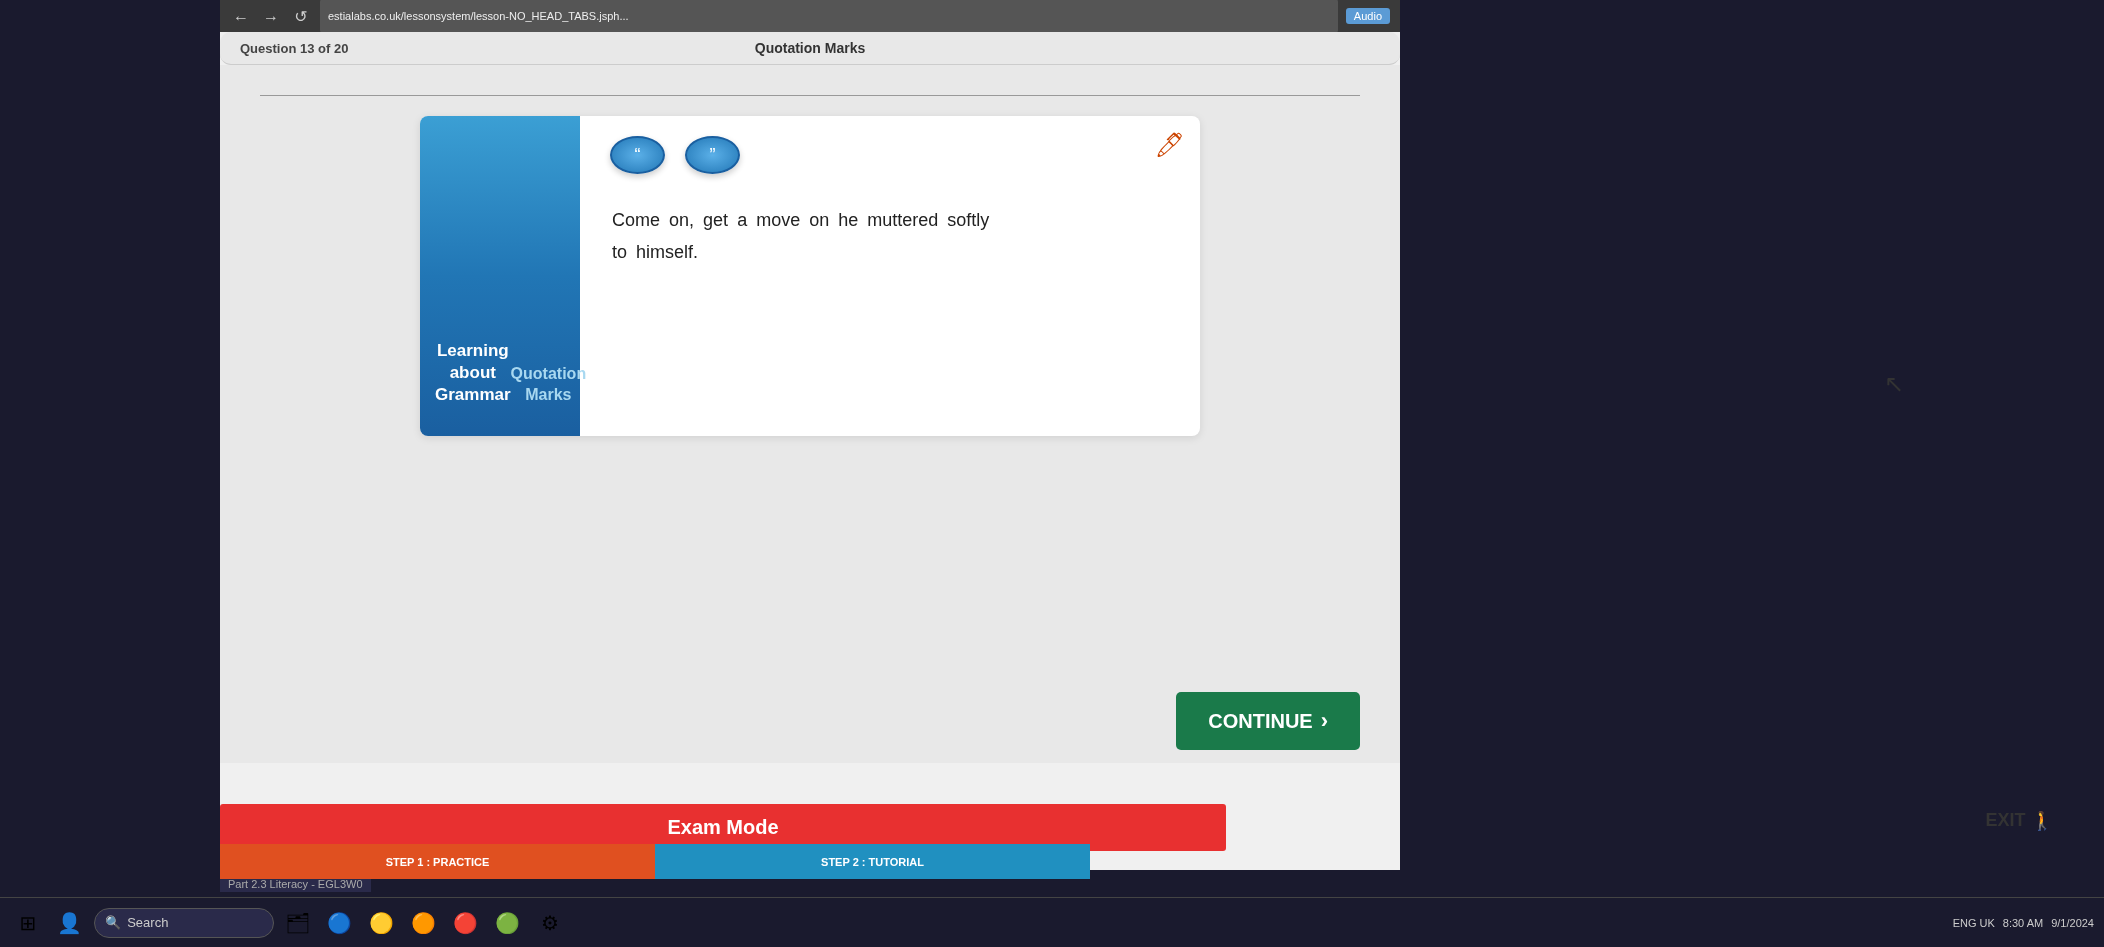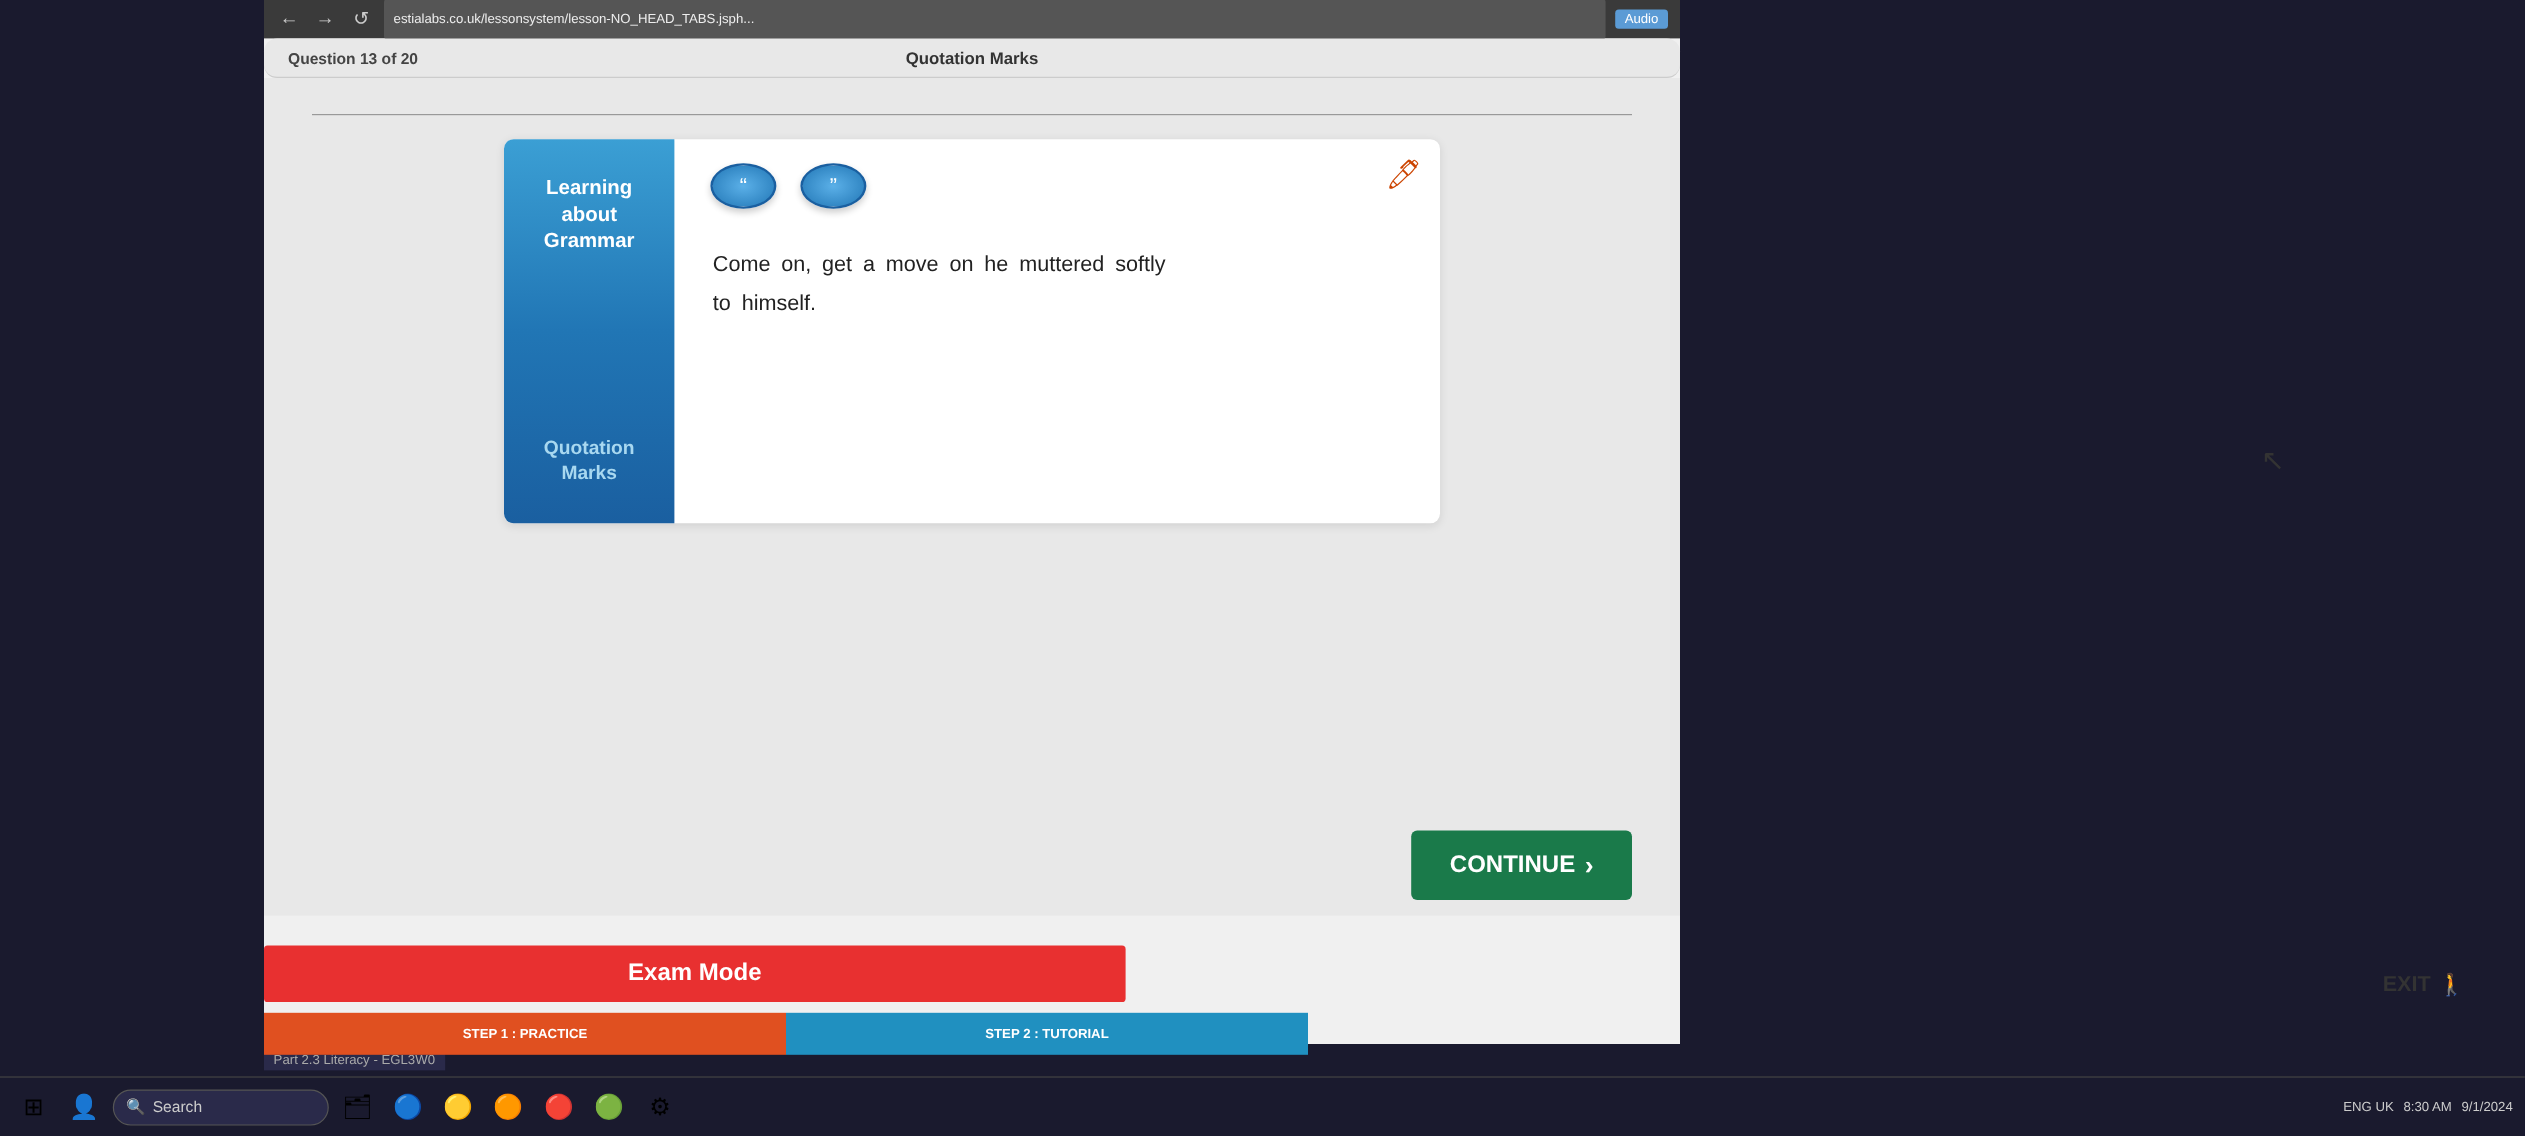--- a/index.html
+++ b/index.html
@@ -135,26 +135,26 @@
       margin: 0 auto;
       max-width: 780px;
       min-height: 320px;
       position: relative;
       box-shadow: 0 2px 8px rgba(0,0,0,0.1);
     }
 
     
     .blue-card {
       background: linear-gradient(180deg, #3b9fd4 0%, #2176b5 50%, #1a5fa0 100%);
-      width: 142px;
+      width: 160px;
       min-height: 320px;
       border-radius: 8px 0 0 8px;
       display: flex;
-      flex-direction: column;
-      align-items: center;
+      flex-direction: row;
+      align-items: flex-end;
       justify-content: space-between;
       padding: 30px 15px;
     }
 
     .card-title-top {
       color: white;
       font-size: 17px;
       font-weight: bold;
       text-align: center;
       line-height: 1.3;
@@ -418,21 +418,21 @@
 
     <button class="continue-btn">
       <span>CONTINUE</span>
       <span class="continue-arrow">›</span>
     </button>
 
   </div>
 
 </div>
 
-<div class="exam-mode-banner" style="bottom: 112px; left: 220px; width: 718px;">
+<div class="exam-mode-banner" style="bottom: 96px; left: 220px; width: 1006px;">
   <span>Exam Mode</span>
 </div>
 
 <button class="exit-btn" style="bottom: 115px; right: 50px;">
   <span>EXIT</span>
   <span>🚶</span>
 </button>
 
 <div class="part-label" style="bottom: 55px; left: 220px;">Part 2.3 Literacy - EGL3W0</div>
 

